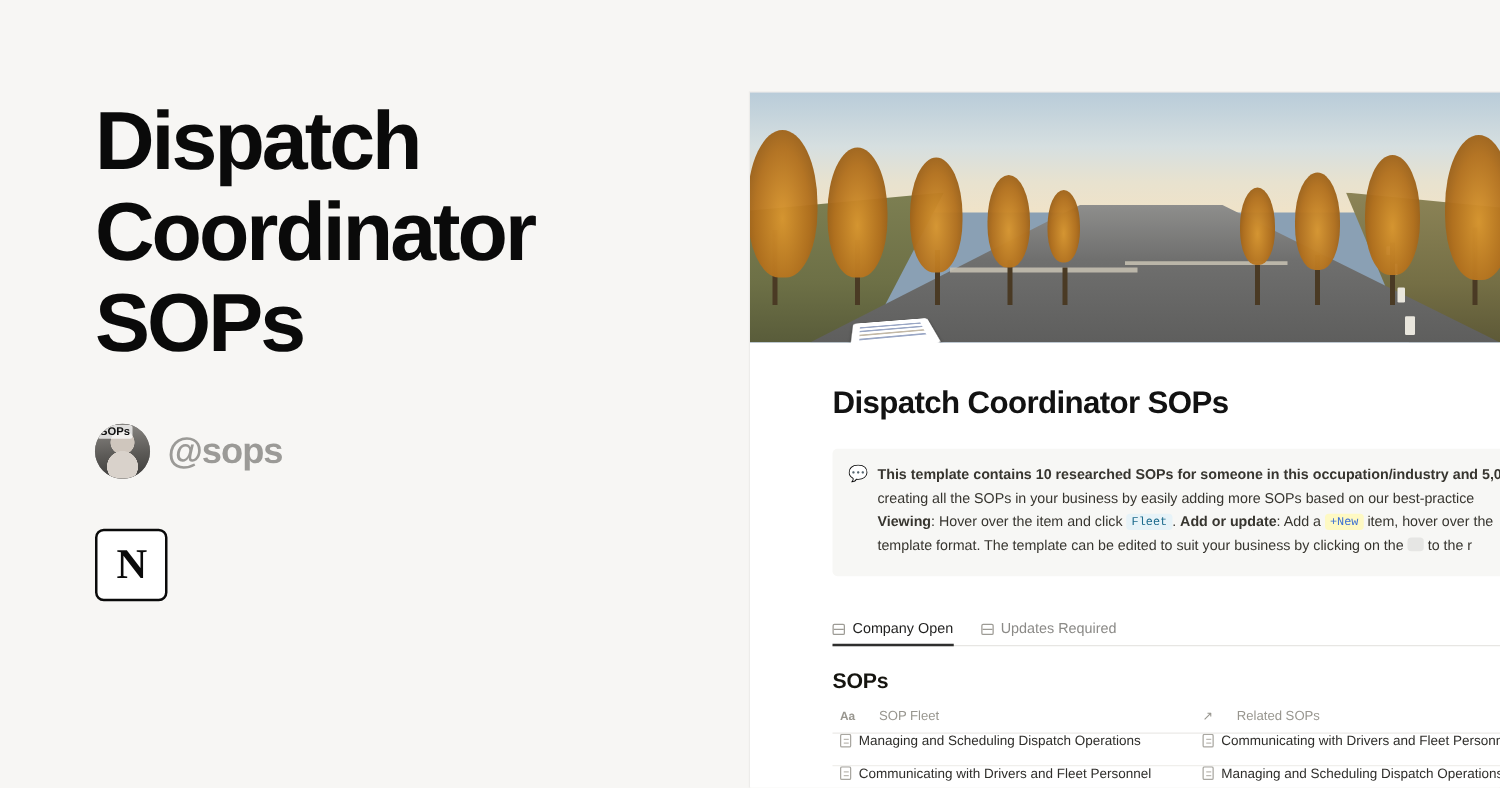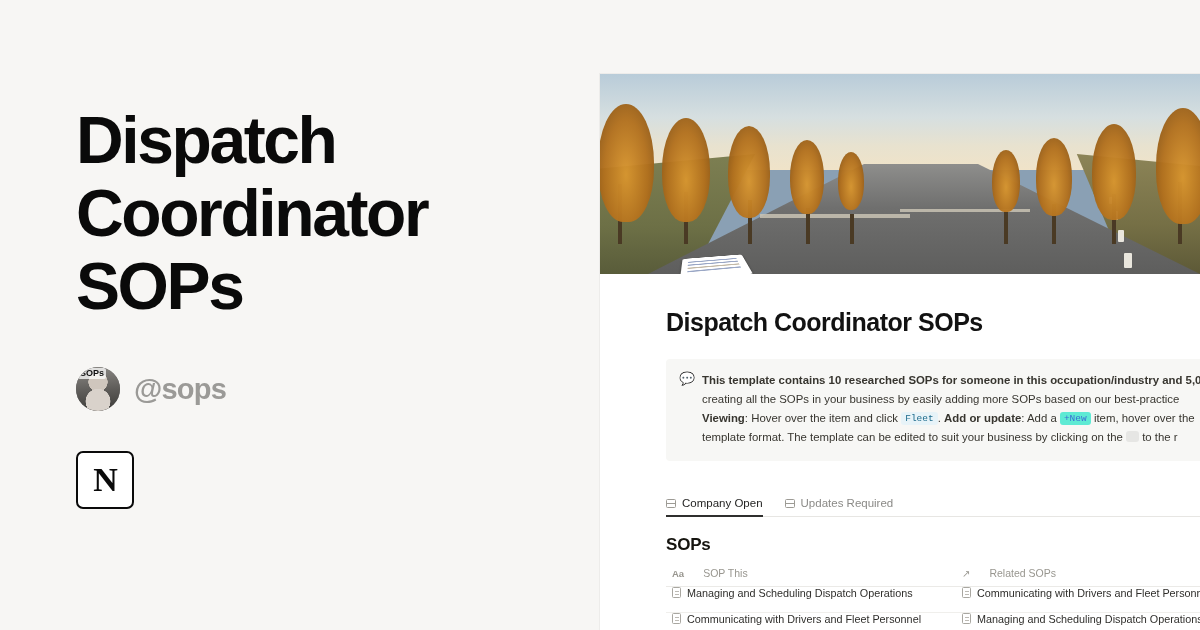--- a/index.html
+++ b/index.html
@@ -42,21 +42,21 @@
   }
   .brand-name {
     font-size: 30px;
     font-weight: bold;
     letter-spacing: -0.6px;
     color: #0f0f0f;
     line-height: 1;
   }
 
   .title {
-    margin-top: 48px;
+    margin-top: 20px;
     font-size: 66px;
     line-height: 73px;
     font-weight: bold;
     letter-spacing: -2.4px;
     color: #0a0a0a;
     max-width: 430px;
   }
 
   .authorrow {
     margin-top: 44px;
@@ -240,21 +240,21 @@
     font-size: 9.5px;
     line-height: 13px;
     padding: 0 4px;
     border-radius: 3px;
     background: #e7f3f8;
     color: #1d6b8c;
     vertical-align: 1px;
     font-family: "Liberation Mono", monospace;
   }
   .chip.new {
-    background: #5eead4;
+    background: #fef9c3;
     color: #3b6fd4;
   }
   .chip.blank {
     background: #e6e6e4;
     color: #e6e6e4;
     width: 13px;
     height: 11px;
     vertical-align: -1px;
   }
 
@@ -452,21 +452,21 @@
           <span>Updates Required</span>
         </div>
       </div>
 
       <div class="sops-head">SOPs</div>
 
       <div class="table">
         <div class="thead">
           <div class="th col1">
             <span class="aa">Aa</span>
-            <span>SOP This</span>
+            <span>SOP Fleet</span>
           </div>
           <div class="th col2">
             <span class="arrowicon">↗</span>
             <span>Related SOPs</span>
           </div>
         </div>
 
         <div class="trow">
           <div class="td col1">
             <span class="pageicon"></span>

